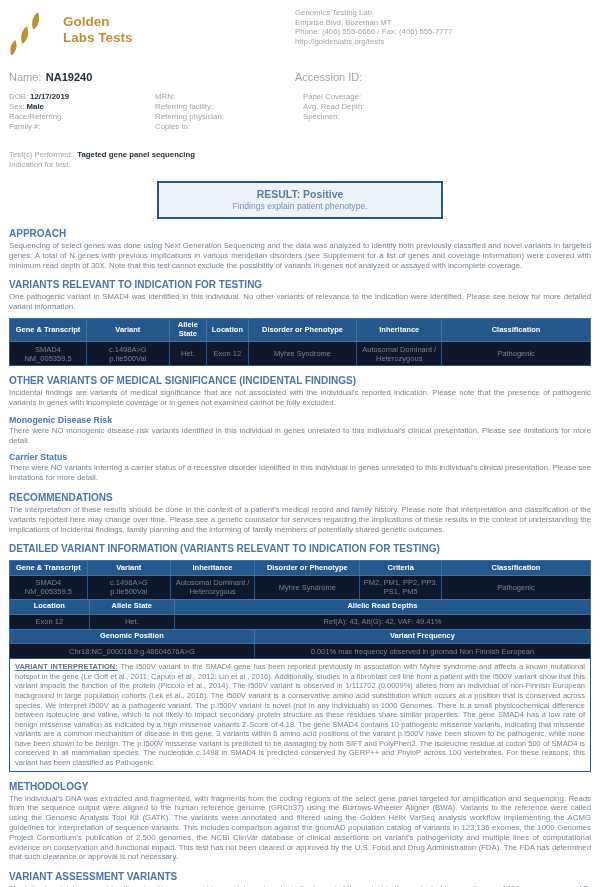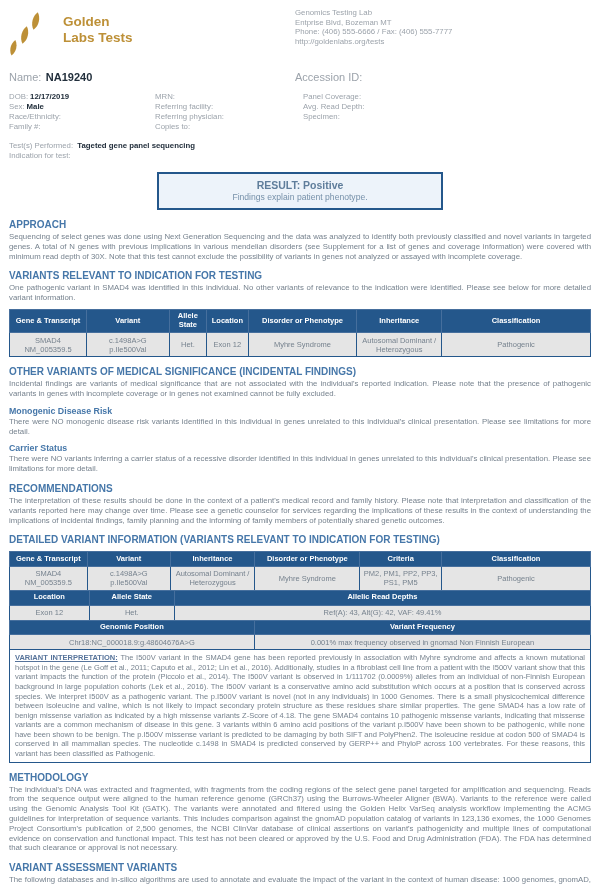--- a/index.html
+++ b/index.html
@@ -23,40 +23,40 @@
   .name-left{flex:1;}
   .name-right{width:296px;}
   .big-label{font-size:11px;color:var(--label,#9CA3AB);}
   .big-value{font-size:11px;font-weight:bold;color:var(--value,#222F3C);}
 
   .pgrid{display:grid;grid-template-columns:146px 148px 152px 1fr;margin-top:7px;}
   .field{font-size:7.8px;line-height:10px;}
   .lbl{color:var(--label,#9CA3AB);}
   .val{color:var(--value,#222F3C);font-weight:bold;margin-left:2px;}
 
-  .tests{margin-top:9px;font-size:7.8px;line-height:10px;}
+  .tests{margin-top:18px;font-size:7.8px;line-height:10px;}
 
   
   .result-box{width:286px;margin:11px auto 4px auto;border:2px solid var(--navy,#24578B);
     background:var(--result_bg,#EDF3FA);text-align:center;padding:5px 4px 6px 4px;box-sizing:border-box;}
   .result-title{font-size:10.5px;font-weight:bold;color:#5F7D9B;}
   .result-sub{font-size:8.6px;color:#7690A9;margin-top:1px;}
 
   
   .h1{font-size:10px;font-weight:bold;color:var(--heading,#4677A9);margin:9px 0 2px 0;}
   .h2{font-size:8.8px;font-weight:bold;color:var(--heading,#4677A9);margin:7px 0 1px 0;}
   .body-text{font-size:7.8px;line-height:9.8px;color:var(--body,#76828E);text-align:justify;}
 
   
   table{width:100%;border-collapse:collapse;table-layout:fixed;margin-top:6px;}
   table.stack{margin-top:-1px;}
   th{background:var(--navy,#24578B);color:#ffffff;font-size:7.5px;font-weight:bold;
      padding:2.5px 2px;border:1px solid #466F9D;text-align:center;line-height:8.6px;}
   td{font-size:7.5px;color:var(--body,#76828E);text-align:center;border:1px solid var(--navy,#24578B);
-     padding:2.5px 3px;white-space:pre-line;line-height:9px;background:#e5e5e5;}
+     padding:2.5px 3px;white-space:pre-line;line-height:9px;background:#0f172a;}
 
   
   .t1c0{width:13.2%}.t1c1{width:14.2%}.t1c2{width:6.0%}.t1c3{width:6.7%}
   .t1c4{width:19.0%}.t1c5{width:14.6%}.t1c6{width:26.3%}
   
   .t2c0{width:13.2%}.t2c1{width:14.2%}.t2c2{width:14.4%}.t2c3{width:18.2%}
   .t2c4{width:13.9%}.t2c5{width:26.1%}
   .t3c0{width:13.2%}.t3c1{width:14.2%}.t3c2{width:72.6%}
   .t4c0{width:42%}.t4c1{width:58%}
 
@@ -98,21 +98,21 @@
     </div>
     <div class="name-right">
       <span class="big-label">Accession ID:</span>
     </div>
   </div>
 
   <div class="pgrid">
     <div>
       <div class="field"><span class="lbl">DOB:</span><span class="val">12/17/2019</span></div>
       <div class="field"><span class="lbl">Sex:</span><span class="val">Male</span></div>
-      <div class="field"><span class="lbl">Race/Ethnicity:</span><span class="val"></span></div>
+      <div class="field"><span class="lbl">Race/Referring:</span><span class="val"></span></div>
       <div class="field"><span class="lbl">Family #:</span><span class="val"></span></div>
     </div>
     <div>
       <div class="field"><span class="lbl">MRN:</span><span class="val"></span></div>
       <div class="field"><span class="lbl">Referring facility:</span><span class="val"></span></div>
       <div class="field"><span class="lbl">Referring physician:</span><span class="val"></span></div>
       <div class="field"><span class="lbl">Copies to:</span><span class="val"></span></div>
     </div>
     <div>
       <div class="field"><span class="lbl">Panel Coverage:</span><span class="val"></span></div>

